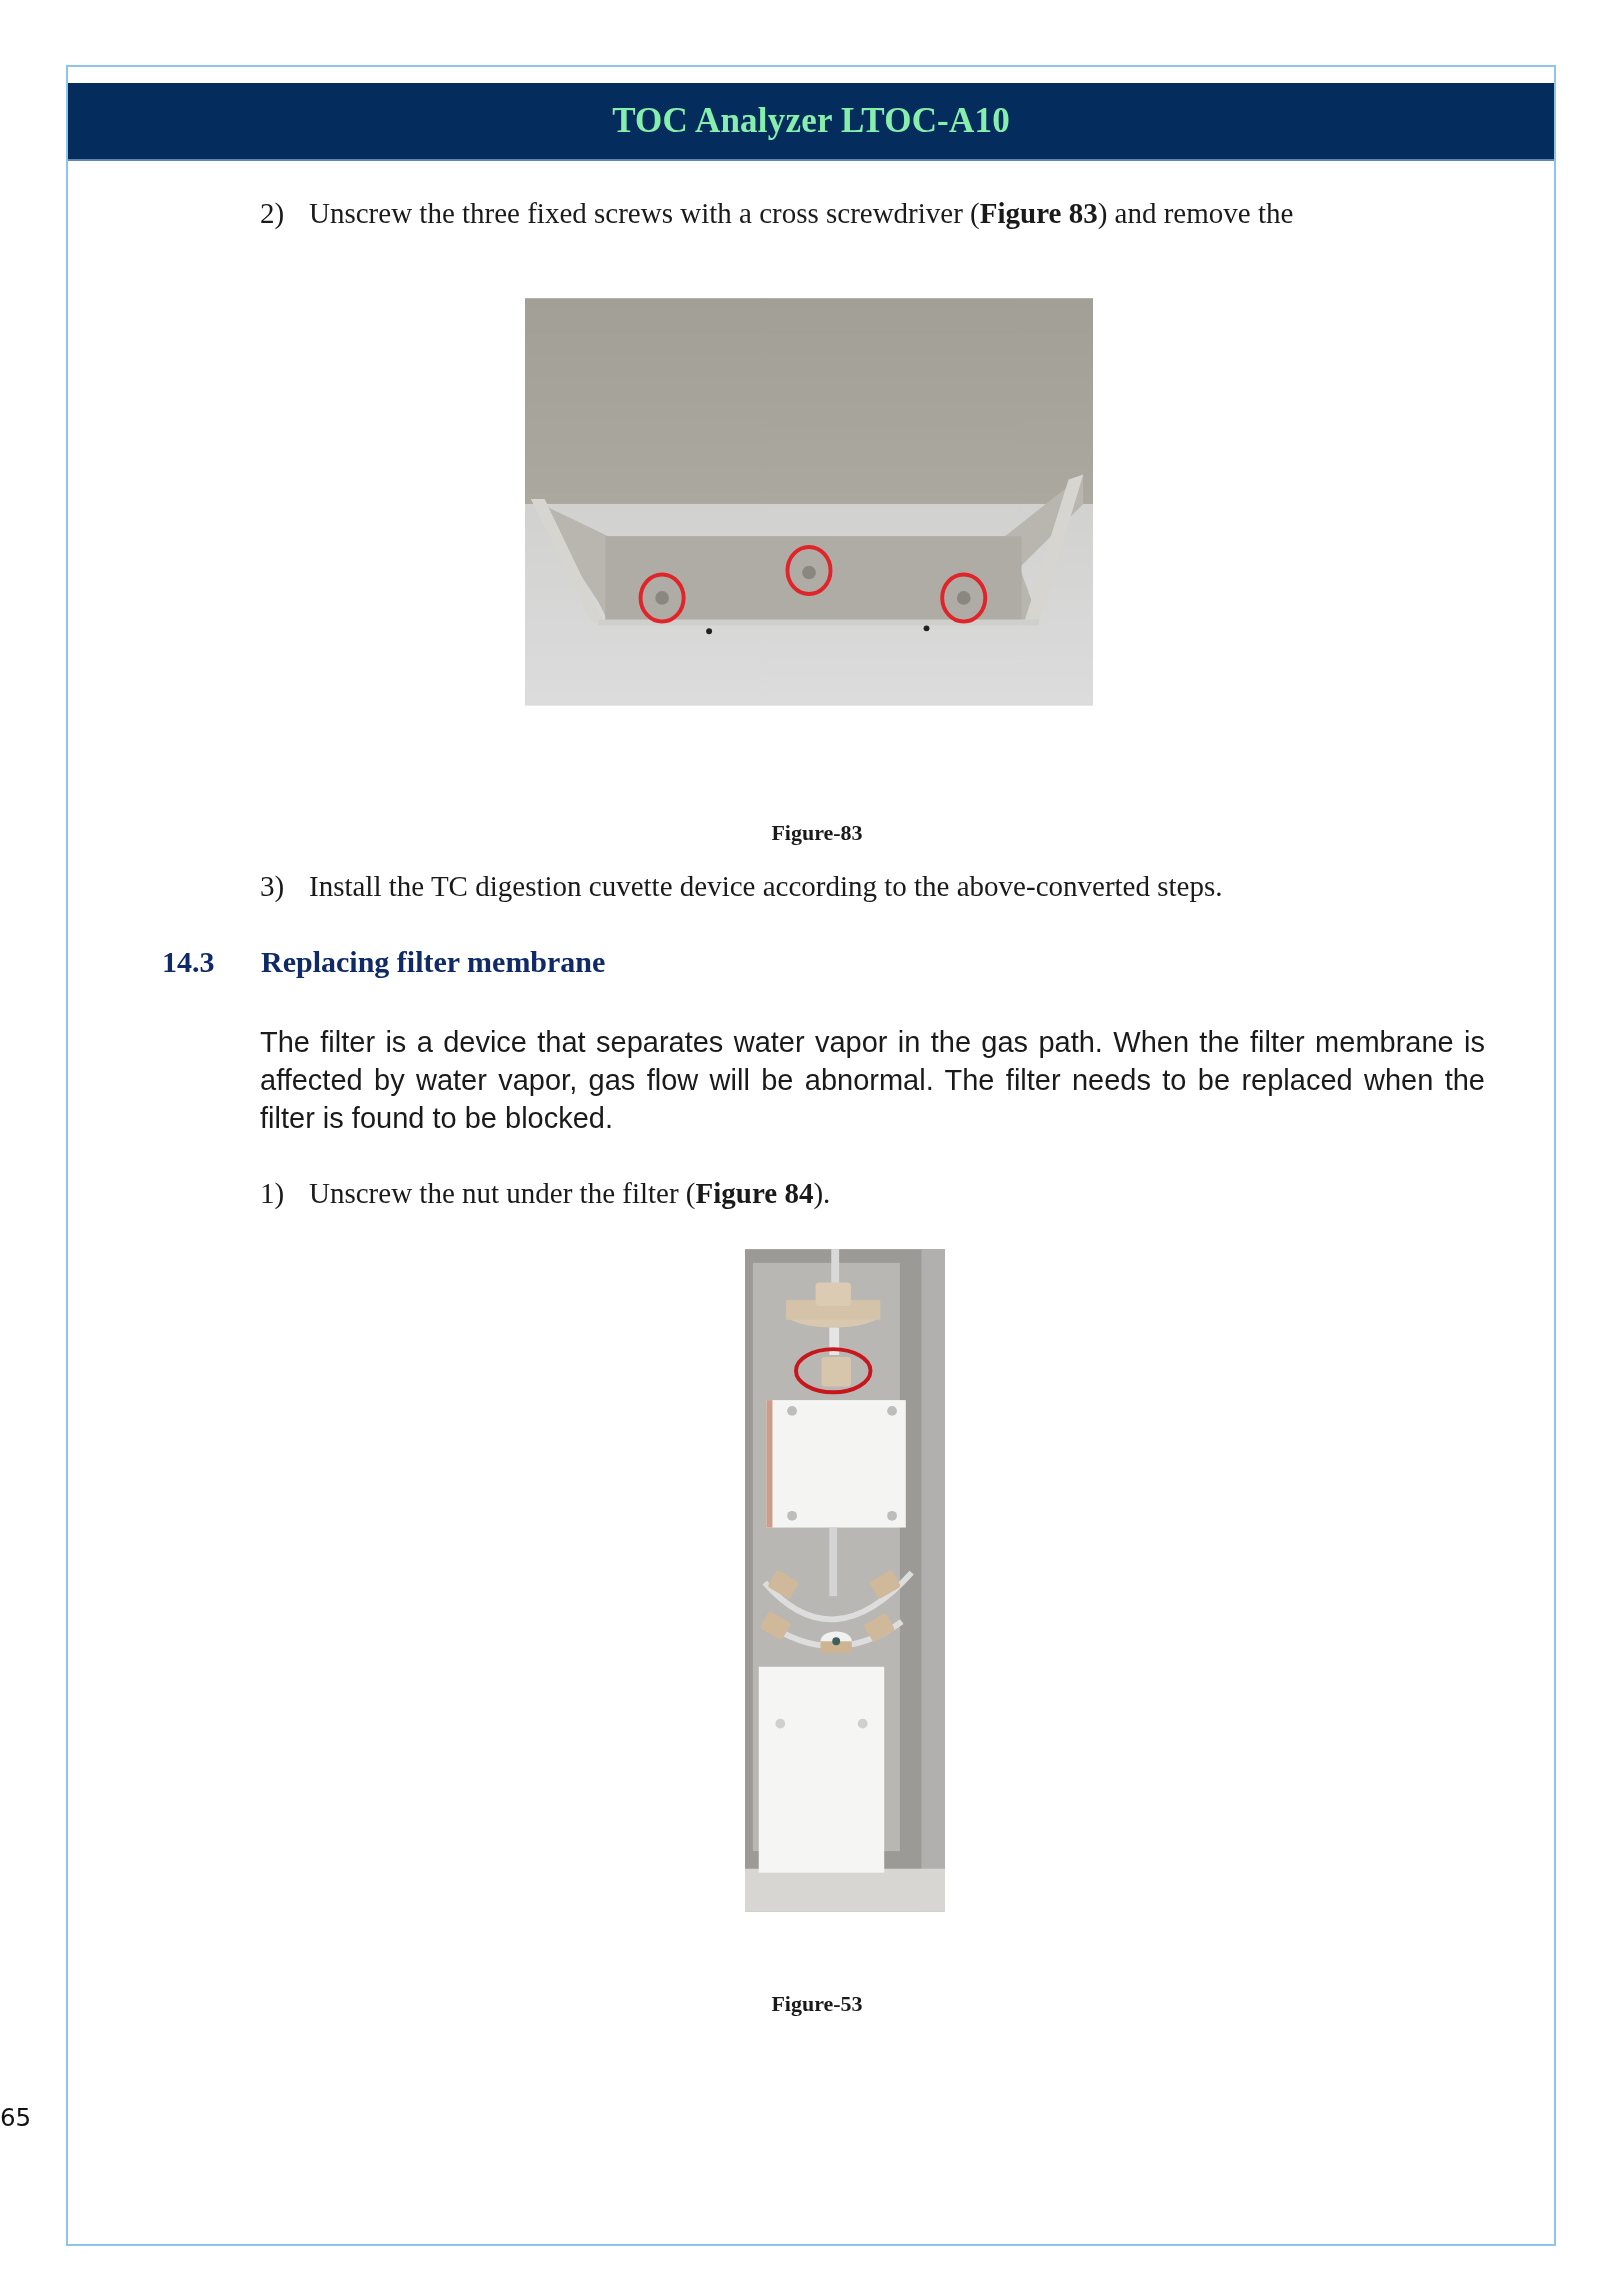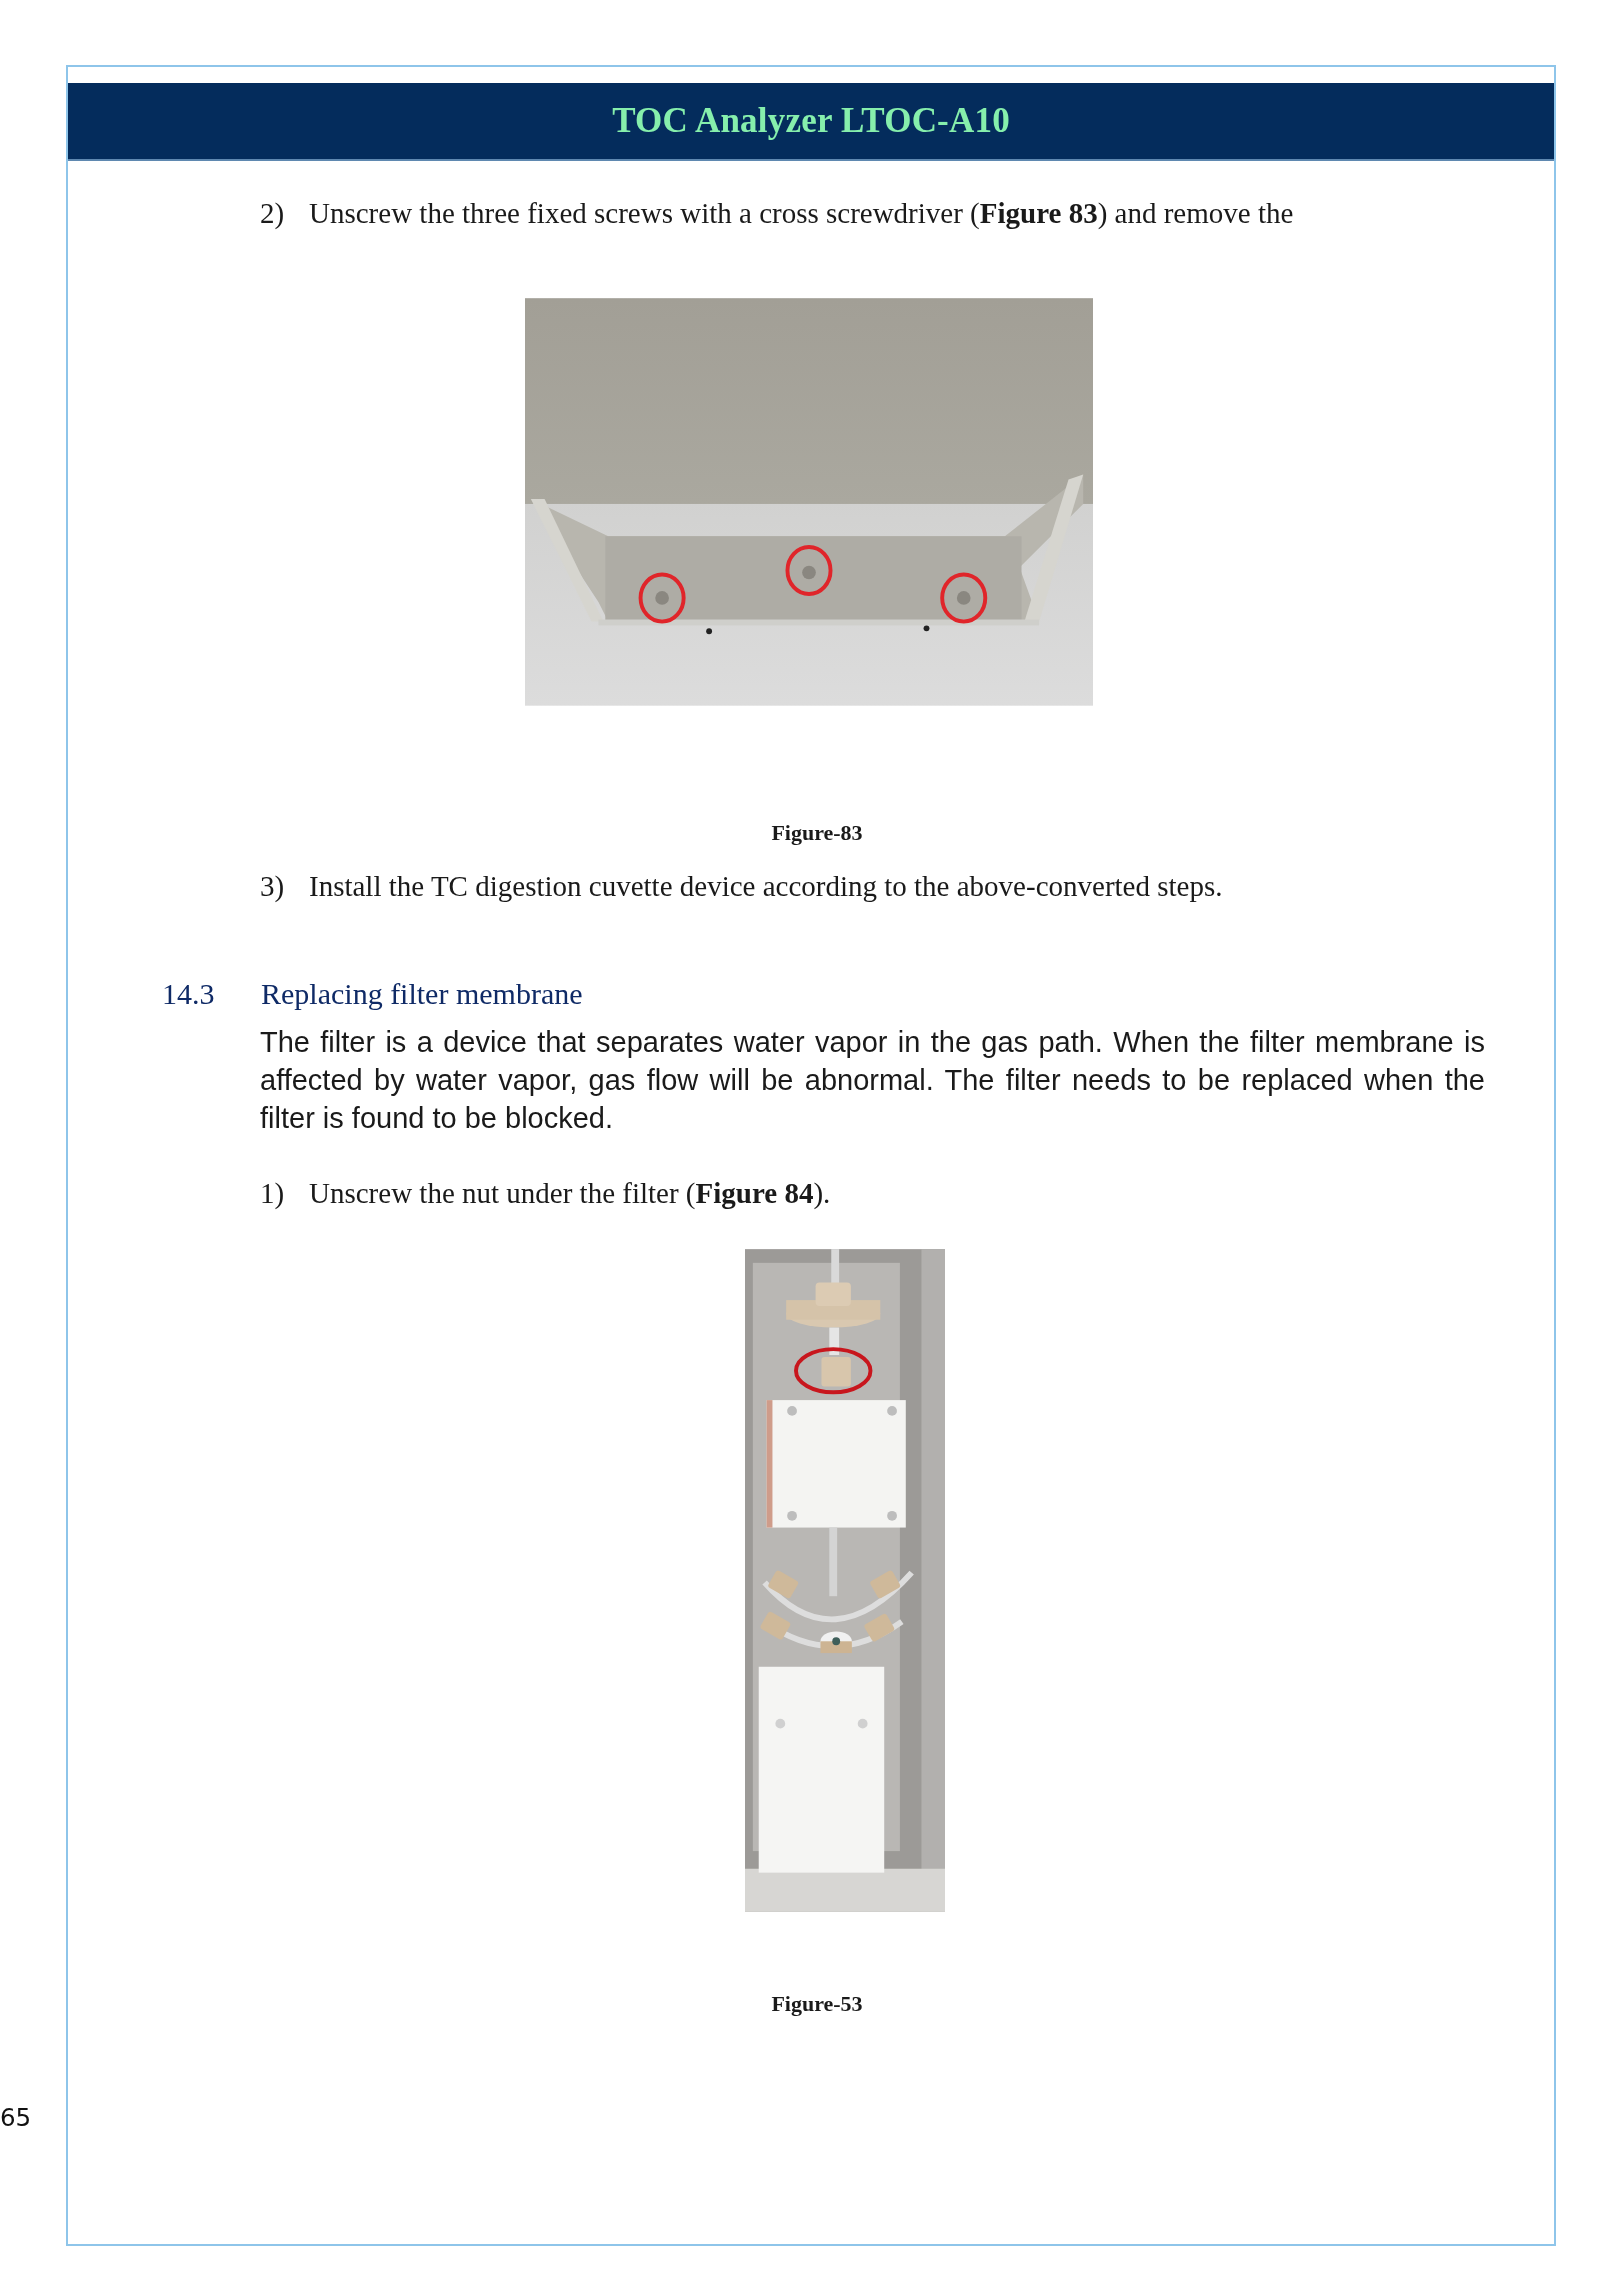--- a/index.html
+++ b/index.html
@@ -15,21 +15,21 @@
   .text { position: absolute; font-family: "Liberation Serif", serif; font-size: 29px;
           line-height: 38px; color: #1a1a1a; }
   .num { position: absolute; }
   .step { position: absolute; left: 260px; width: 1235px; }
   .step .num { left: 0; }
   .step .body { margin-left: 49px; }
   b { font-weight: bold; text-align: right; }
   .caption { position: absolute; font-family: "Liberation Serif", serif; font-weight: bold;
              font-size: 22px; text-align: center; width: 392px; margin-top: 36px; }
   .section { position: absolute; left: 162px; top: 945px; font-family: "Liberation Serif", serif;
-             font-weight: normal; font-size: 30px; color: #0f2a66; margin-top: 32px; }
+             font-weight: bold; font-size: 30px; color: #0f2a66; }
   .section .sec-num { display: inline-block; width: 99px; }
   .para { position: absolute; left: 260px; top: 1023px; width: 1225px; text-align: justify;
           font-family: Liberation Sans, sans-serif; font-size: 29px; line-height: 38px; }
   .fig { position: absolute; overflow: hidden; }
   .pagenum { position: absolute; left: 0; width: 1622px; top: 2103px; 
              font-family: "DejaVu Sans", sans-serif; font-size: 24.5px; color: #111; }
 </style>
 </head>
 <body>
 

